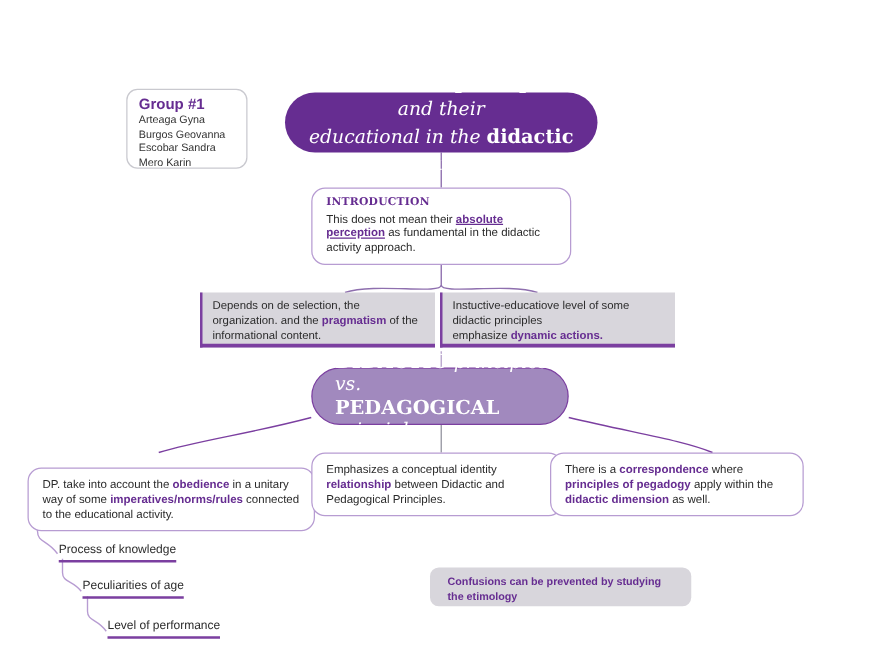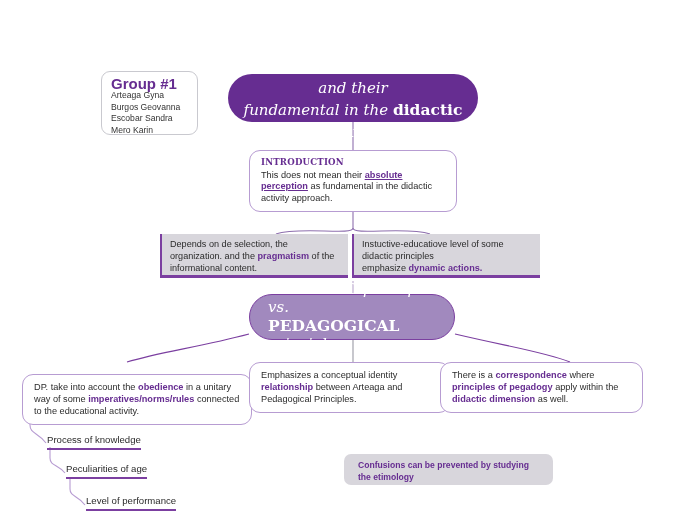--- a/index.html
+++ b/index.html
@@ -41,21 +41,21 @@
     border-radius: 9px;
     background: #ffffff;
     padding: 6px 8px 4px 9px;
     font-size: 8.6px;
     line-height: 11.4px;
     color: #333333;
   }
   .group-title {
     color: #662D91;
     font-weight: bold;
-    font-size: 15px;
+    font-size: 12px;
     margin-bottom: 1px;
   }
   .group-name { white-space: nowrap; }
 
   
   .title-node {
     left: 228px;
     top: 74px;
     width: 250px;
     height: 48px;
@@ -219,21 +219,21 @@
     <div class="group-title">Group #1</div>
     <div class="group-name">Arteaga Gyna</div>
     <div class="group-name">Burgos Geovanna</div>
     <div class="group-name">Escobar Sandra</div>
     <div class="group-name">Mero Karin</div>
   </div>
 
   <div class="node title-node">
     <div>
       <span class="t-line"><span class="script">The </span><span class="strong-serif">didactic principles </span><span class="script">and their</span></span>
-      <span class="t-line"><span class="script">fundamental in the </span><span class="strong-serif">didactic activity</span></span>
+      <span class="t-line"><span class="script">educational in the </span><span class="strong-serif">didactic activity</span></span>
     </div>
   </div>
 
   <div class="node intro-box">
     <div class="intro-head">INTRODUCTION</div>
     <div><span>This does not mean their </span><span class="hl-u">absolute perception</span><span> as fundamental in the didactic</span><br><span>activity approach.</span></div>
   </div>
 
   <div class="node gray-box gray-left">
     <span>Depends on de selection, the organization.</span>
@@ -249,21 +249,21 @@
   <div class="node sub-node">
     <div><span class="strong-serif">DIDACTIC </span><span class="script">principles vs.</span></div>
     <div><span class="strong-serif">PEDAGOGICAL </span><span class="script">principles</span></div>
   </div>
 
   <div class="node leaf-box leaf-1">
     <span>DP. take into account the </span><span class="hl">obedience</span><span> in a unitary way of some </span><span class="hl">imperatives/norms/rules</span><span> connected to the educational activity.</span>
   </div>
 
   <div class="node leaf-box leaf-2">
-    <span>Emphasizes a conceptual identity </span><span class="hl">relationship</span><span> between Arteaga and Pedagogical Principles.</span>
+    <span>Emphasizes a conceptual identity </span><span class="hl">relationship</span><span> between Didactic and Pedagogical Principles.</span>
   </div>
 
   <div class="node leaf-box leaf-3">
     <span>There is a </span><span class="hl">correspondence</span><span> where </span><span class="hl">principles of pegadogy</span><span> apply within the </span><span class="hl">didactic dimension</span><span> as well.</span>
   </div>
 
   <div class="cascade-item casc-1">Process of knowledge</div>
   <div class="cascade-item casc-2">Peculiarities of age</div>
   <div class="cascade-item casc-3">Level of performance</div>
 

